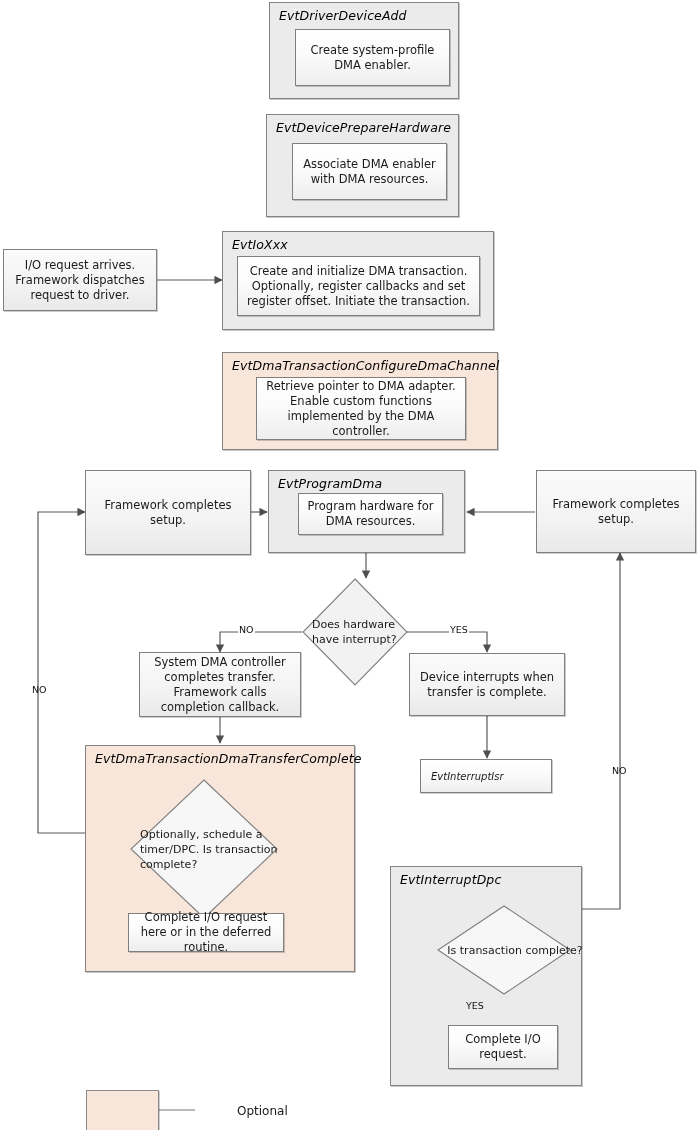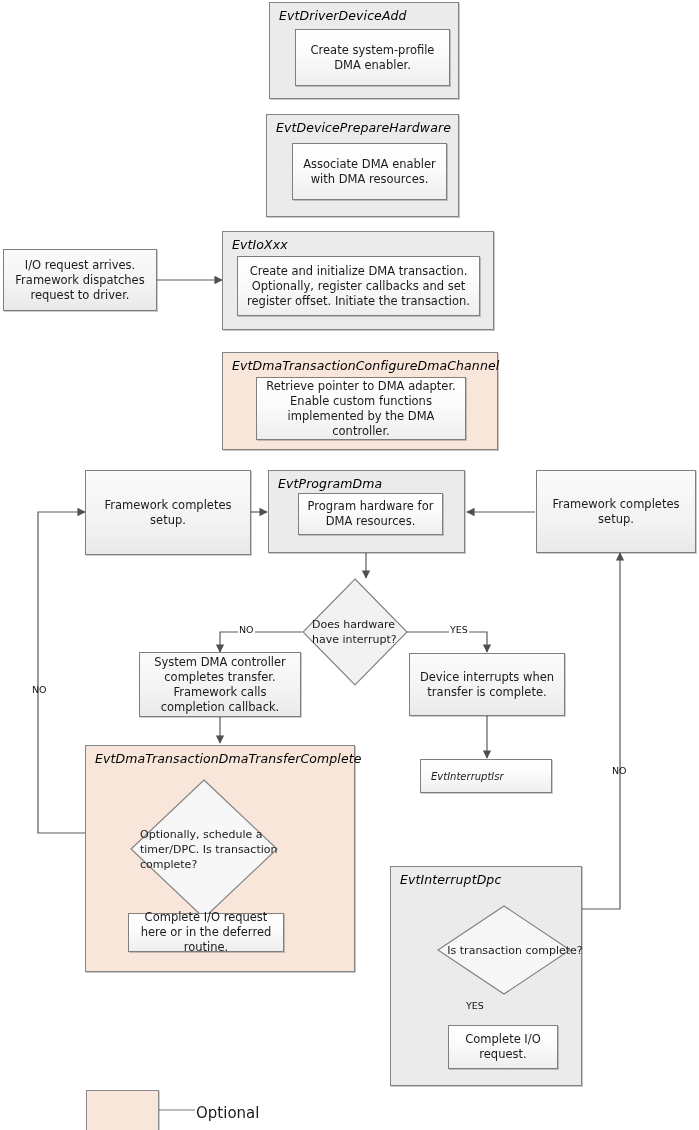--- a/index.html
+++ b/index.html
@@ -33,21 +33,21 @@
   }
   .box.titleonly{
     justify-content:flex-start;text-align:left;
     font-style:italic;font-size:10px;padding-left:10px;
   }
   .legend-swatch{
     position:absolute;background:#f9e6da;border:1px solid #8a8a8a;
     box-shadow:1px 1px 0 rgba(0,0,0,.2);
   }
   .legend-label{
-    position:absolute;font-size:15px;color:#1a1a1a;white-space:nowrap;
+    position:absolute;font-size:12px;color:#1a1a1a;white-space:nowrap;margin-left:41px;
   }
   
   .diamond-wrap{position:absolute;}
   .diamond-txt{
     position:absolute;left:11px;top:0;width:100%;height:100%;
     display:flex;align-items:center;justify-content:center;text-align:left;
     font-size:11px;line-height:15px;pointer-events:none;
   }
   .edge-label{
     position:absolute;font-size:9.5px;color:#111;background:#ffffff;

